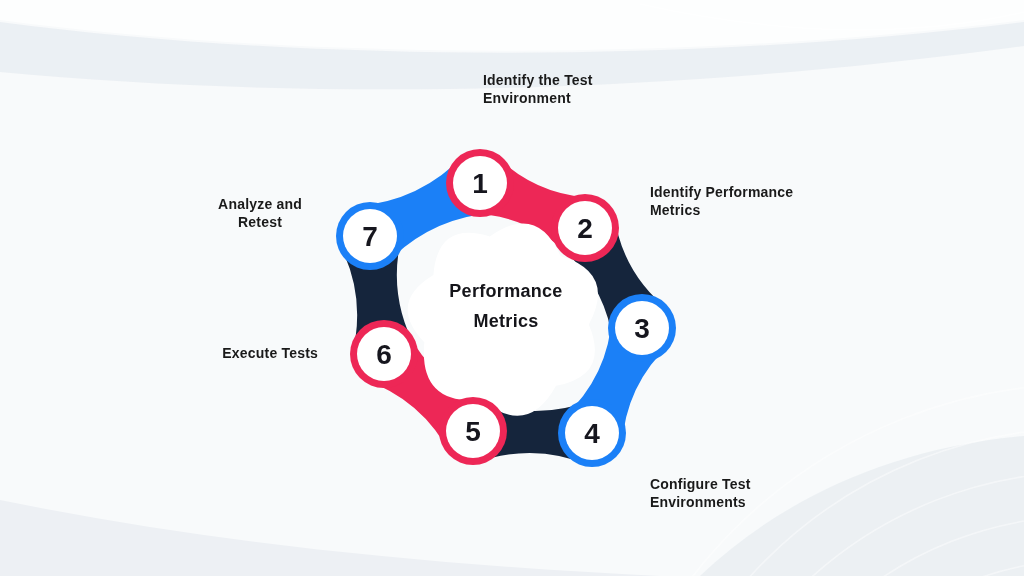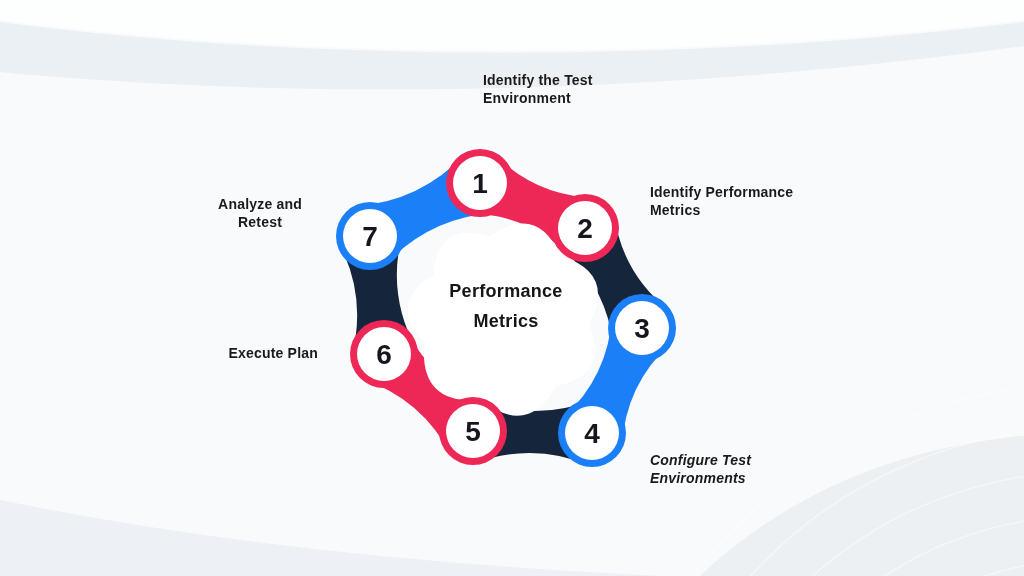--- a/index.html
+++ b/index.html
@@ -24,21 +24,21 @@
   .center-title{
     position:absolute;left:394px;top:276px;width:224px;
     text-align:center;font-weight:700;font-size:18px;line-height:30px;
     color:#15151a;letter-spacing:.3px;
   }
   .center-title span{display:block;}
   
   .lbl-1{left:483px;top:71px;}
   .lbl-2{left:650px;top:183px;}
   .lbl-3{left:705px;top:301px;}
-  .lbl-4{left:650px;top:451px;font-style:italic;}
+  .lbl-4{left:650px;top:475px;}
   .lbl-5{right:599px;top:451px;}
   .lbl-6{right:706px;top:344px;}
   .lbl-7{right:722px;top:195px;}
 </style>
 </head>
 <body>
 
 <div class="stage">
 
   <svg class="layer" width="1024" height="576" viewBox="0 0 1024 576">
@@ -88,21 +88,21 @@
       <circle cx="370" cy="236" r="27" fill="#ffffff"></circle>
       <text x="370" y="246" text-anchor="middle" font-family="&quot;Liberation Sans&quot;, sans-serif" font-size="28" font-weight="700" fill="#16161e">7</text>
     </svg>
 
   <div class="step-label lbl-1">Identify the Test
 Environment</div>
   <div class="step-label lbl-2">Identify Performance
 Metrics</div>
   <div class="step-label lbl-4">Configure Test
 Environments</div>
-  <div class="step-label lbl-6 align-right">Execute Plan</div>
+  <div class="step-label lbl-6 align-right">Execute Tests</div>
   <div class="step-label lbl-7 align-right">Analyze and
 Retest</div>
 
   <div class="center-title">
     <span>Performance</span>
     <span>Metrics</span>
   </div>
 
 </div>
 

